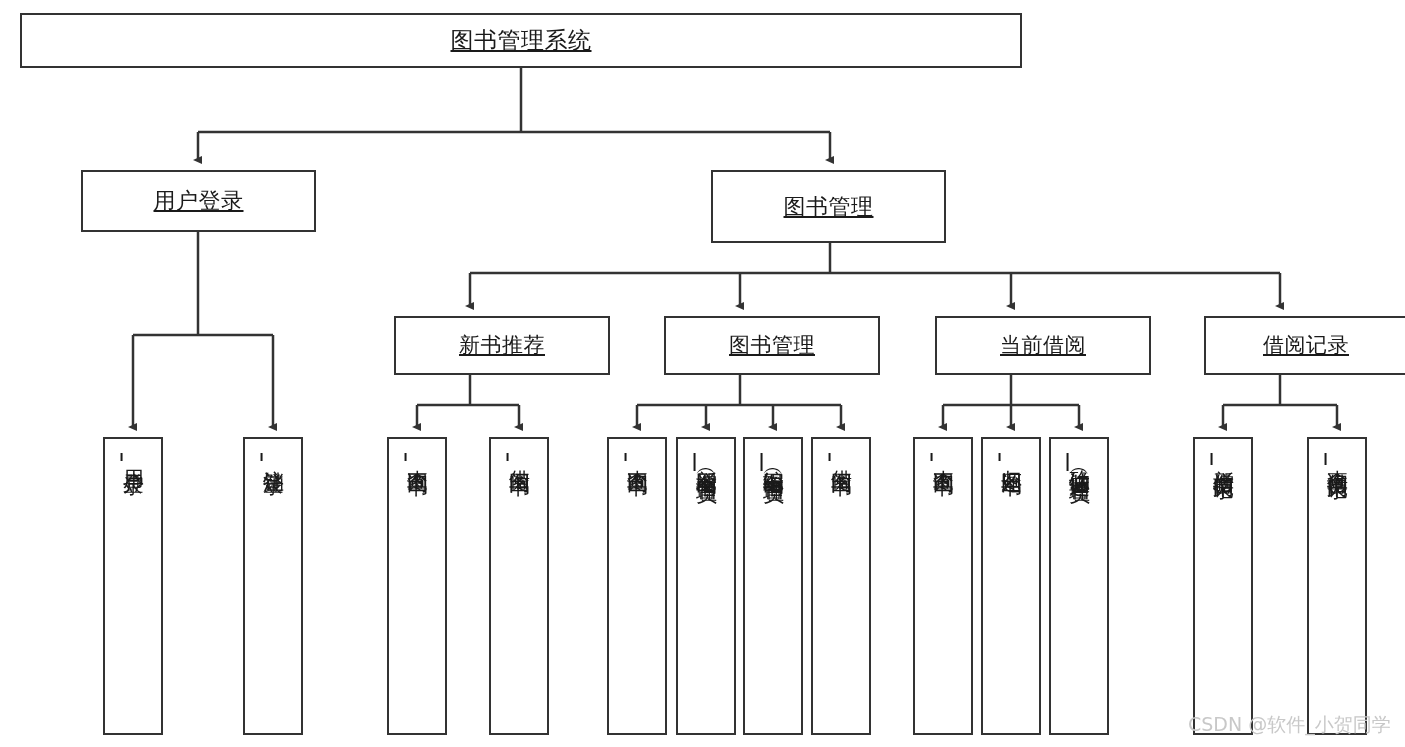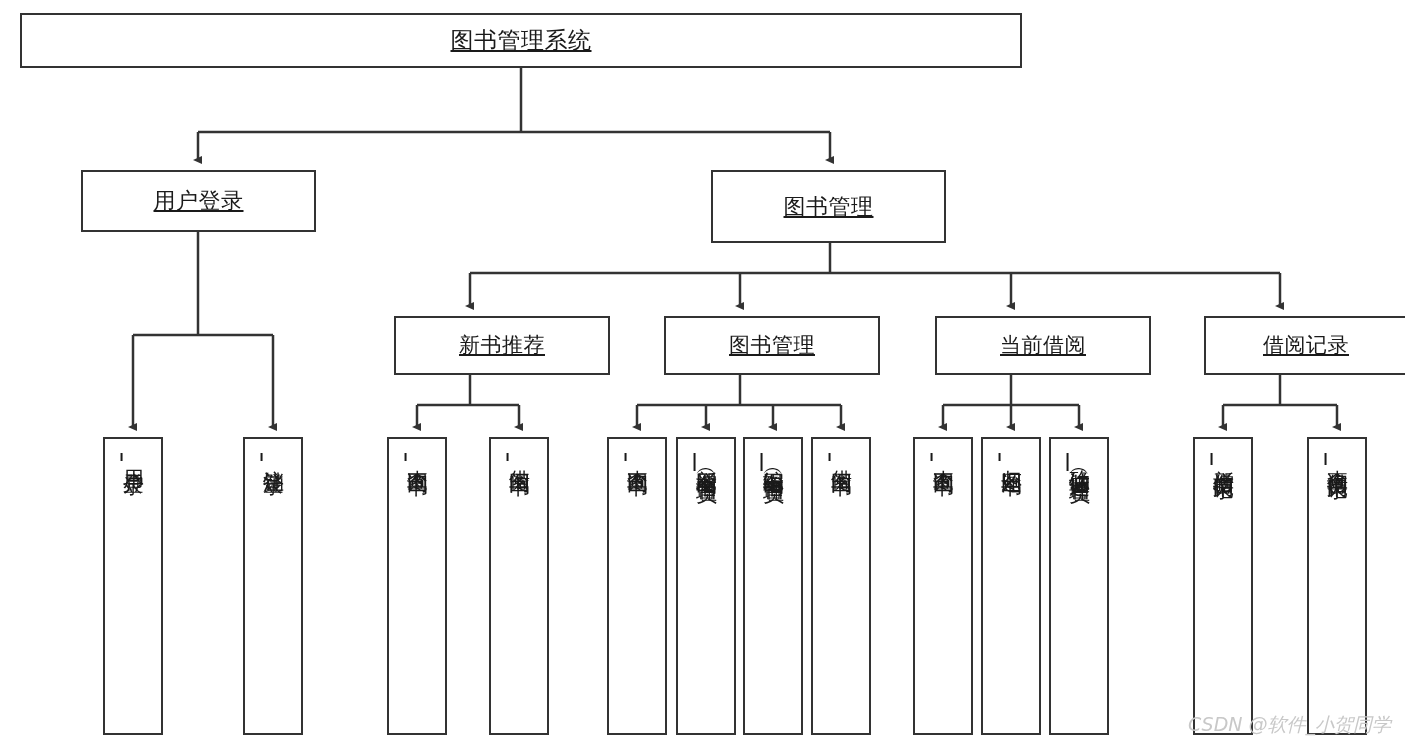--- a/index.html
+++ b/index.html
@@ -68,21 +68,20 @@
   }
   .watermark {
     position: absolute;
     left: 1188px;
     top: 712px;
     font-size: 19px;
     color: #c8c8c8;
     white-space: nowrap;
     z-index: 3;
     font-family: "DejaVu Sans", "Liberation Sans", sans-serif;
-    font-style: italic;
   }
 </style>
 </head>
 <body>
 
 <div id="canvas">
 
   <svg id="wires" viewBox="0 0 1405 747" xmlns="http://www.w3.org/2000/svg">
     <defs>
       <marker id="arrow" markerWidth="10" markerHeight="10" refX="5" refY="5" orient="auto" markerUnits="userSpaceOnUse">

